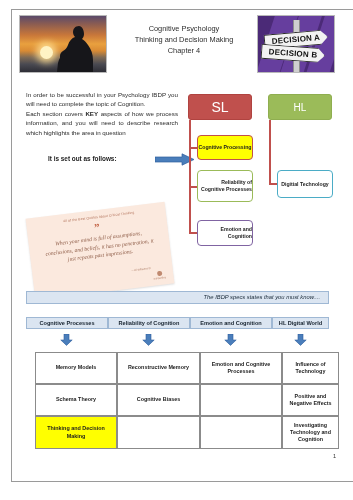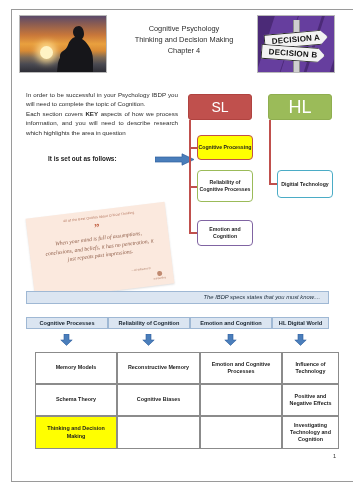--- a/index.html
+++ b/index.html
@@ -253,31 +253,31 @@
 
   
   .flow { position: absolute; left: 0; top: 0; width: 331px; height: 473px; pointer-events: none; }
 
   .fbox {
     position: absolute;
     box-sizing: border-box;
     display: flex;
     align-items: center;
     justify-content: center;
-    text-align: center;
+    text-align: right;
   }
   .box-sl {
     left: 176px; top: 84px; width: 64px; height: 26px;
     background: #c0504d; border: 1px solid #b04340; border-radius: 3px;
     color: #fff; font-size: 14px;
   }
   .box-hl {
     left: 256px; top: 84px; width: 64px; height: 26px;
     background: #9bbb59; border: 1px solid #8fae50; border-radius: 3px;
-    color: #fff; font-size: 18px;
+    color: #fff; font-size: 10px;
   }
   .box-cp {
     left: 185px; top: 125px; width: 56px; height: 25px;
     background: #ffff00; border: 1.4px solid #c0504d; border-radius: 4px;
     font-size: 5.2px; line-height: 7px; font-weight: bold; color: #1d1d1d;
   }
   .box-rel {
     left: 185px; top: 160px; width: 56px; height: 32px;
     background: #ffffff; border: 1.4px solid #9bbb59; border-radius: 4px;
     font-size: 5.2px; line-height: 7px; font-weight: bold; color: #1d1d1d;

